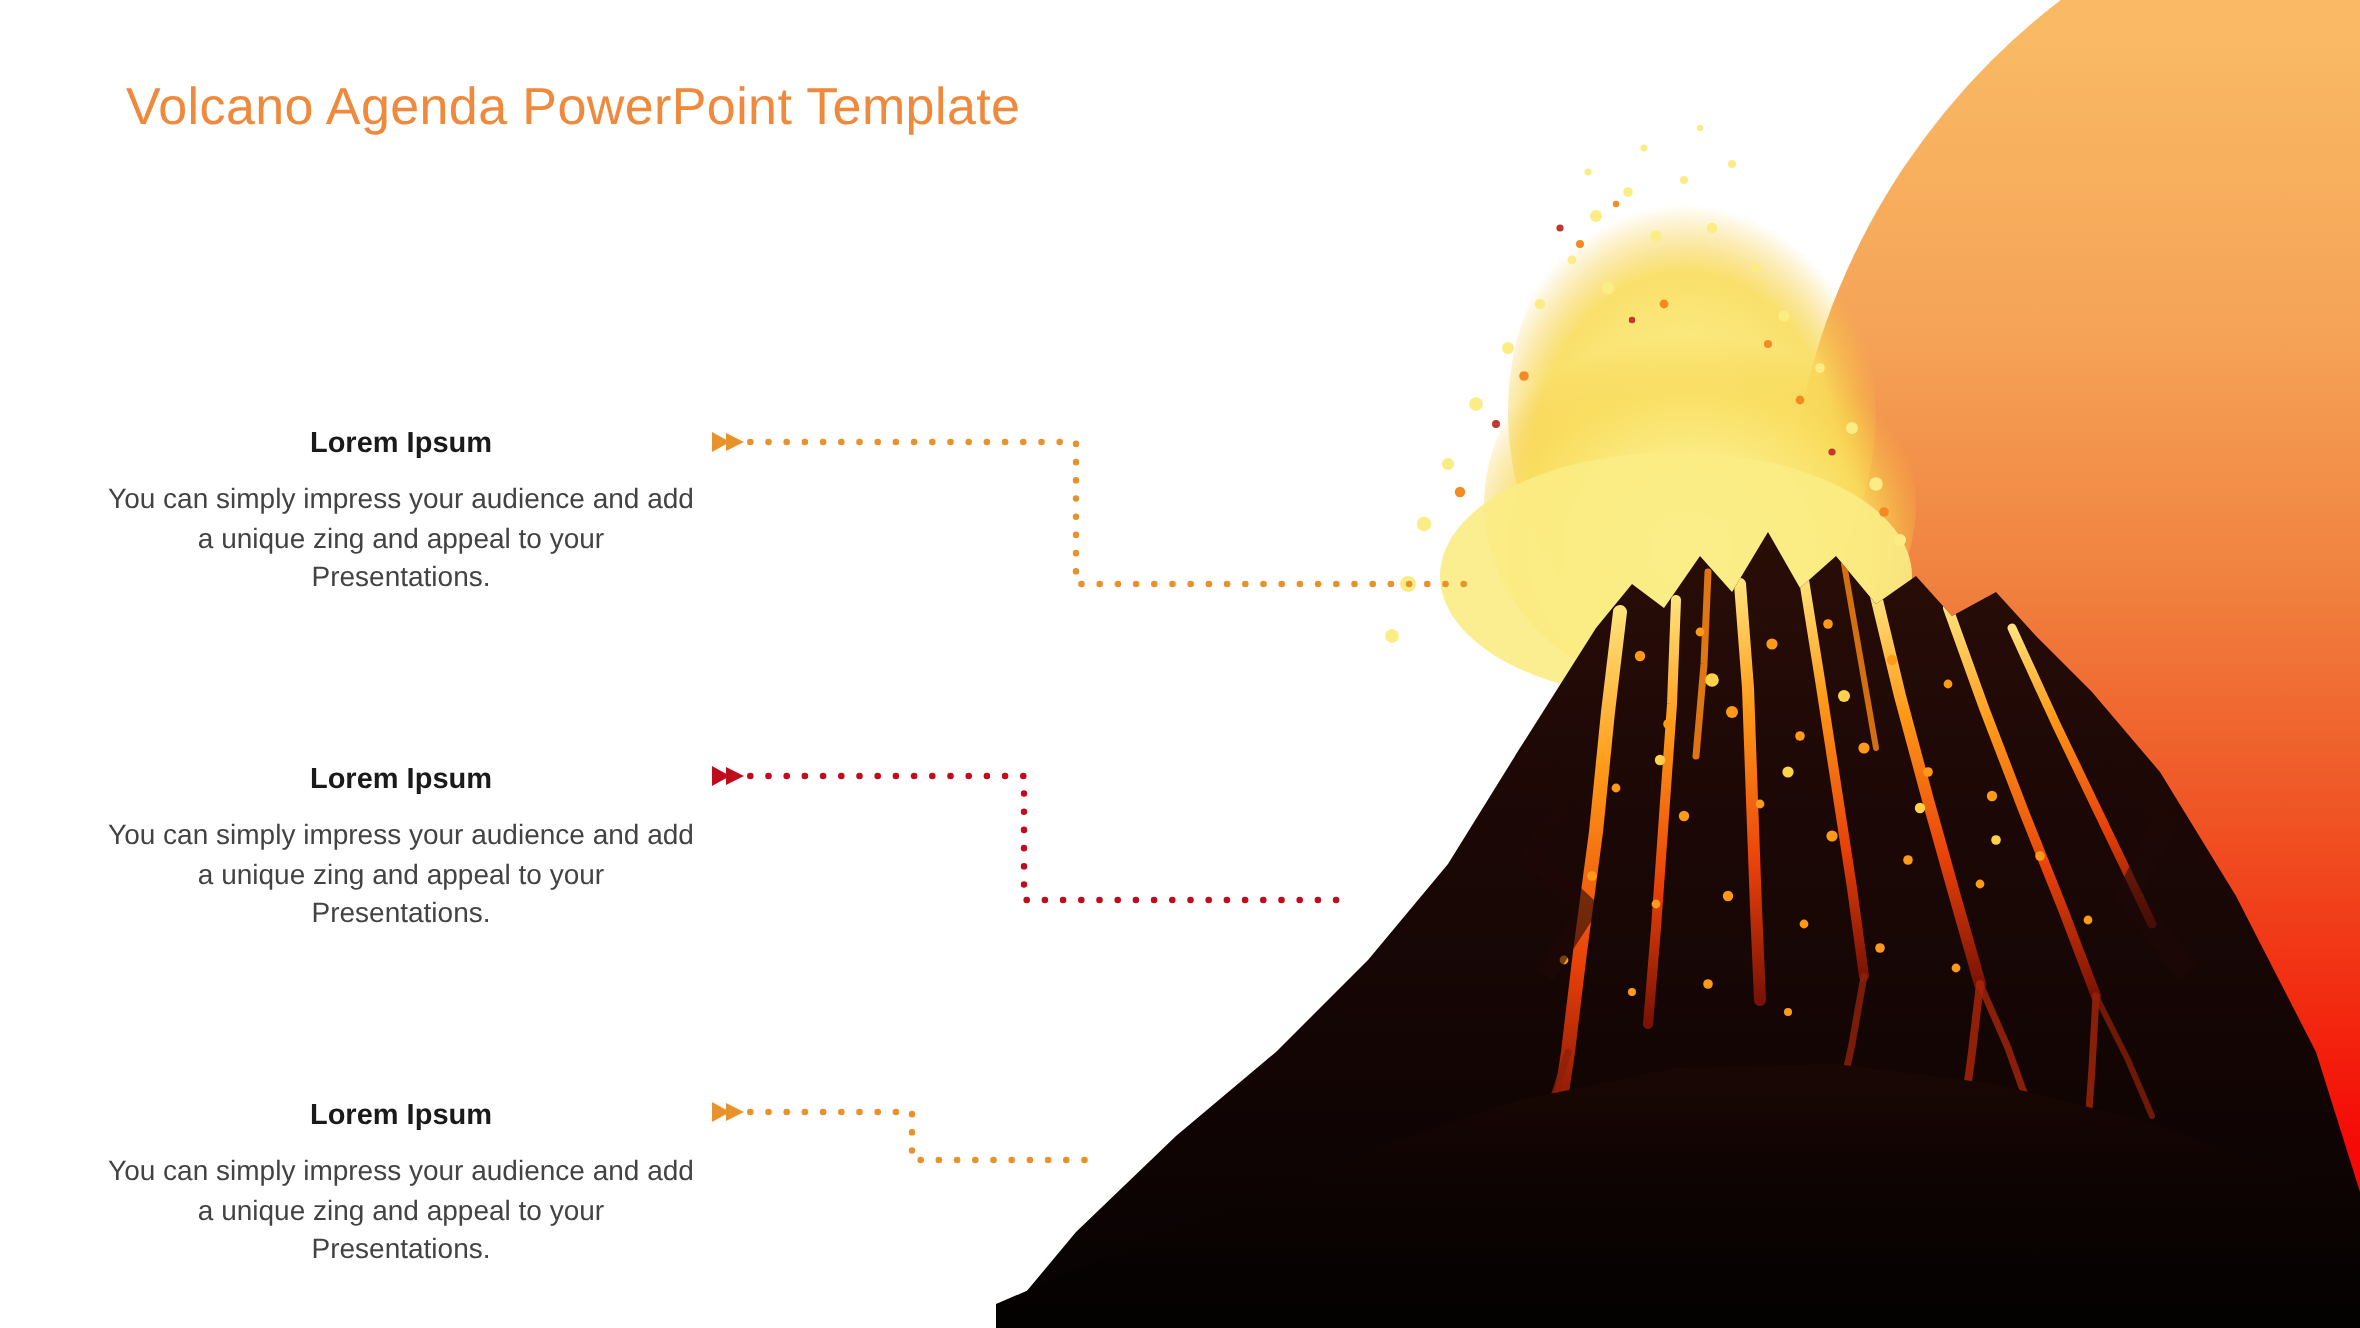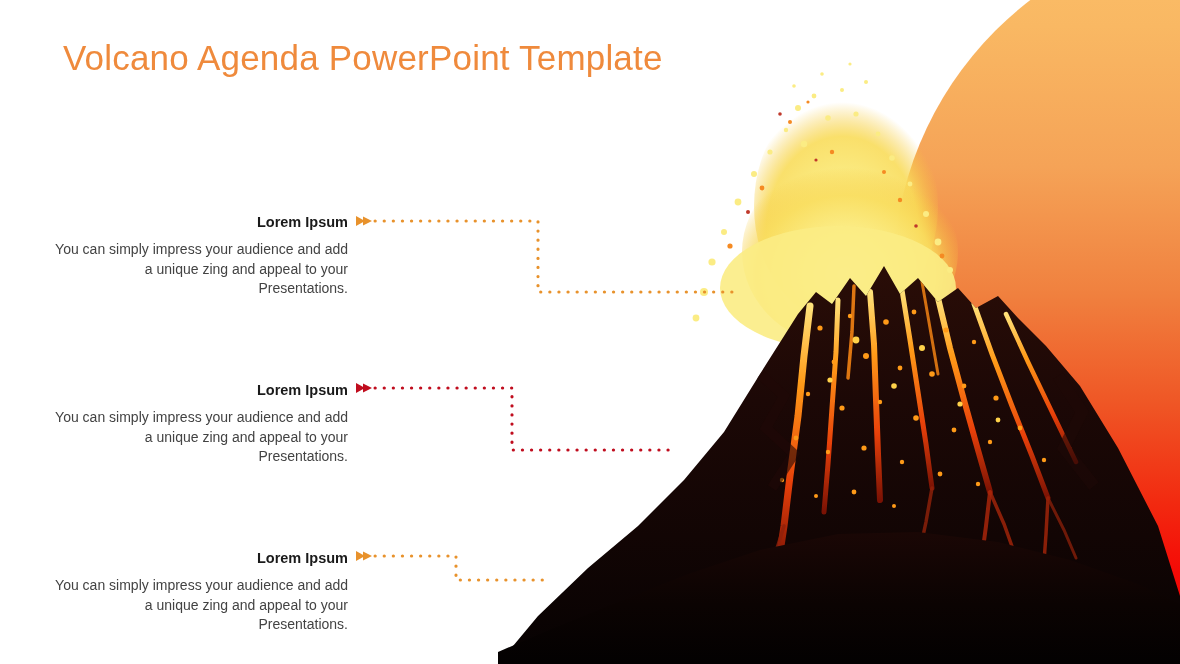--- a/index.html
+++ b/index.html
@@ -36,32 +36,32 @@
         #f22a10 82%,
         #f50a06 92%,
         #fa0202 100%);
   }
 
   
   .slide-title {
     position: absolute;
     left: 63px;
     top: 38px;
-    font-size: 35px;
+    font-size: 26px;
     font-weight: 400;
     letter-spacing: 0.2px;
     color: #ef8a3c;
     white-space: nowrap;
   }
 
   
   .text-block {
     position: absolute;
     width: 295px;
-    text-align: right;
+    text-align: center;
   }
   .block-heading {
     font-size: 14.5px;
     font-weight: bold;
     color: #1a1a1a;
     line-height: 1.25;
     margin: 0 0 9px 0;
   }
   .block-body {
     font-size: 14px;

